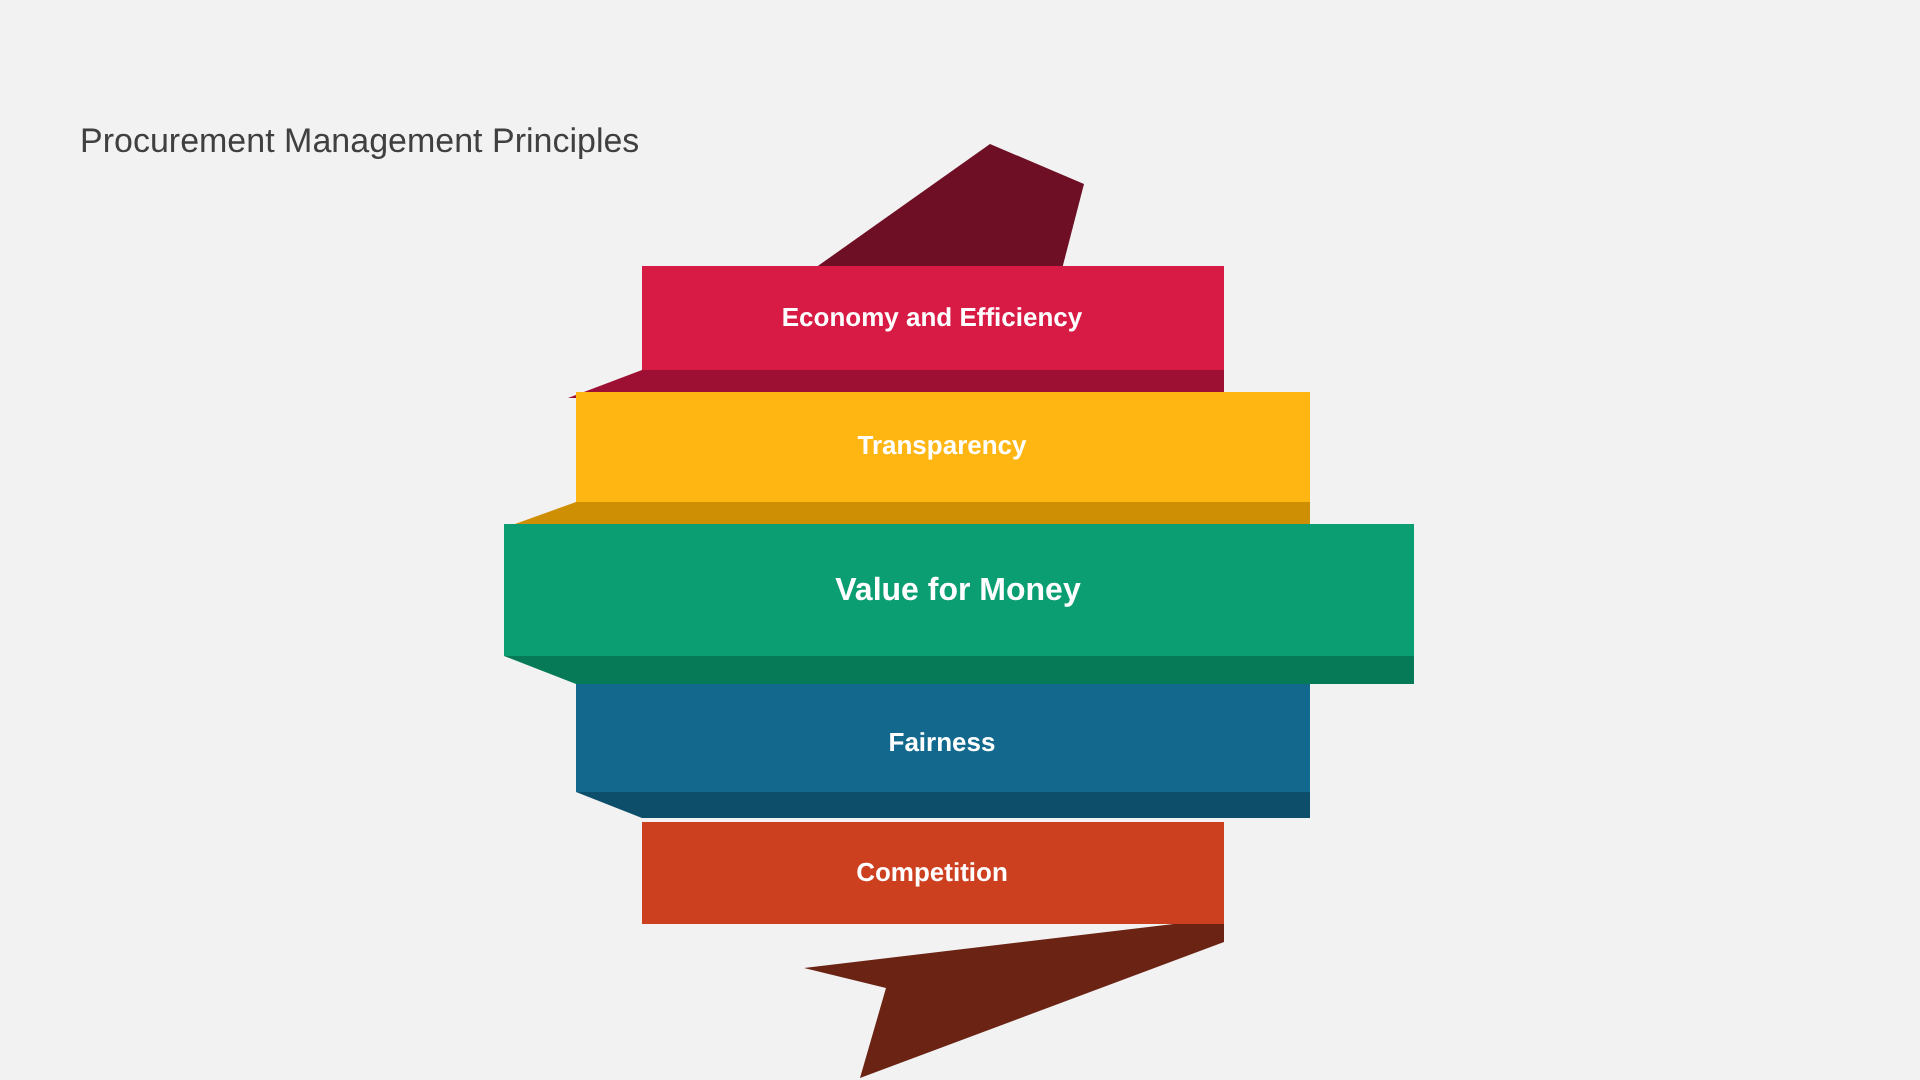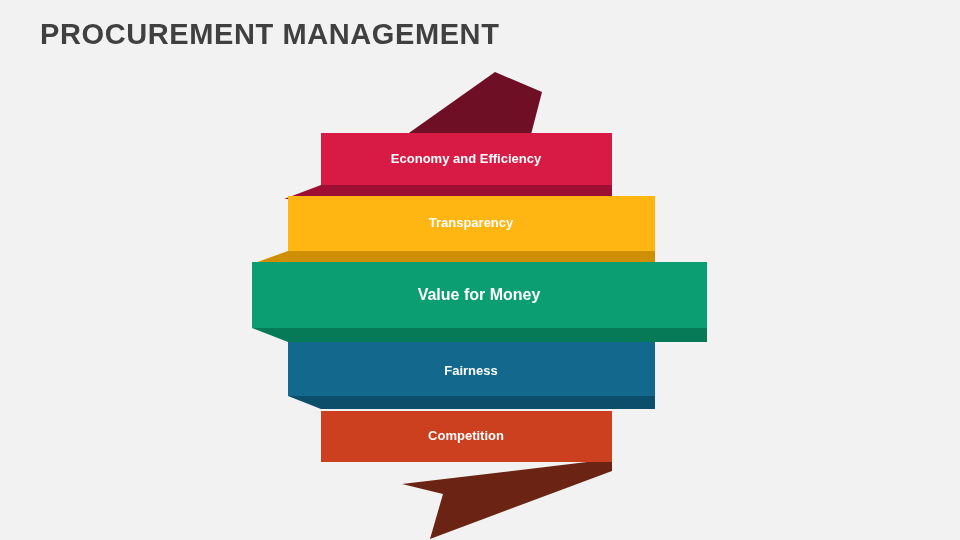--- a/index.html
+++ b/index.html
@@ -52,21 +52,21 @@
     font-weight: bold;
     text-anchor: middle;
     dominant-baseline: middle;
   }
 </style>
 </head>
 <body>
 
 <div id="slide" style="background: rgb(242, 242, 242);">
 
-  <div id="title" style="color: rgb(64, 64, 64);">PROCUREMENT MANAGEMENT</div>
+  <div id="subtitle" style="color: rgb(64, 64, 64);">Procurement Management Principles</div>
 
   <svg id="ribbon-graphic" viewBox="0 0 960 540">
 
     <polygon points="320,196 495,72 542,92 527,150 512,190" fill="#6e0f26"></polygon>
 
     <polygon points="321,185 612,185 612,199 284,199" fill="#9e1033"></polygon>
     <polygon points="321,133 612,133 612,185 321,185" fill="#d81b45"></polygon>
     <text class="band-label" x="466" y="159.5" font-size="13" fill="#ffffff">Economy and  Efficiency</text>
 
     <polygon points="288,251 655,251 655,264 252,264" fill="#cf8f05"></polygon>

